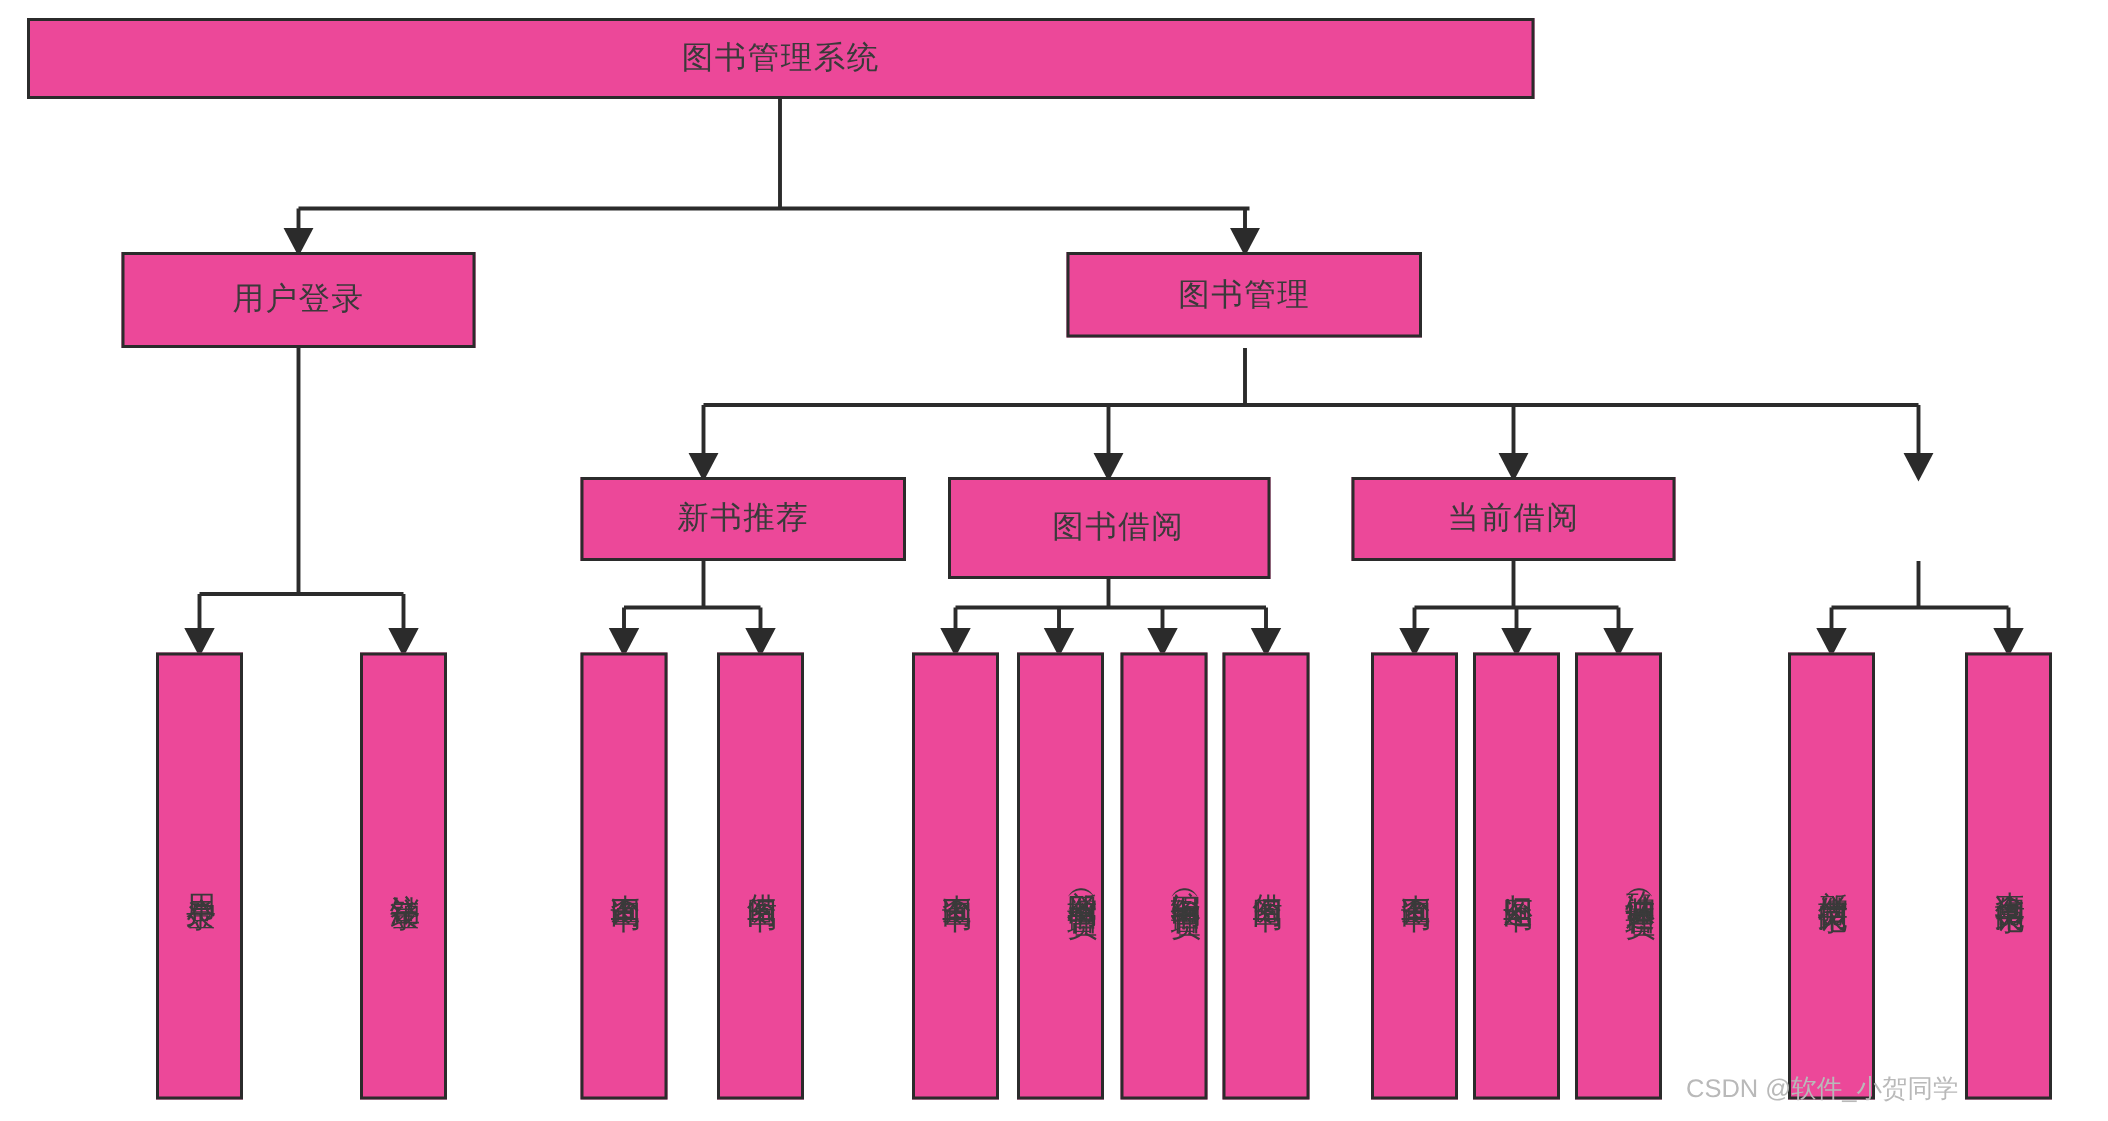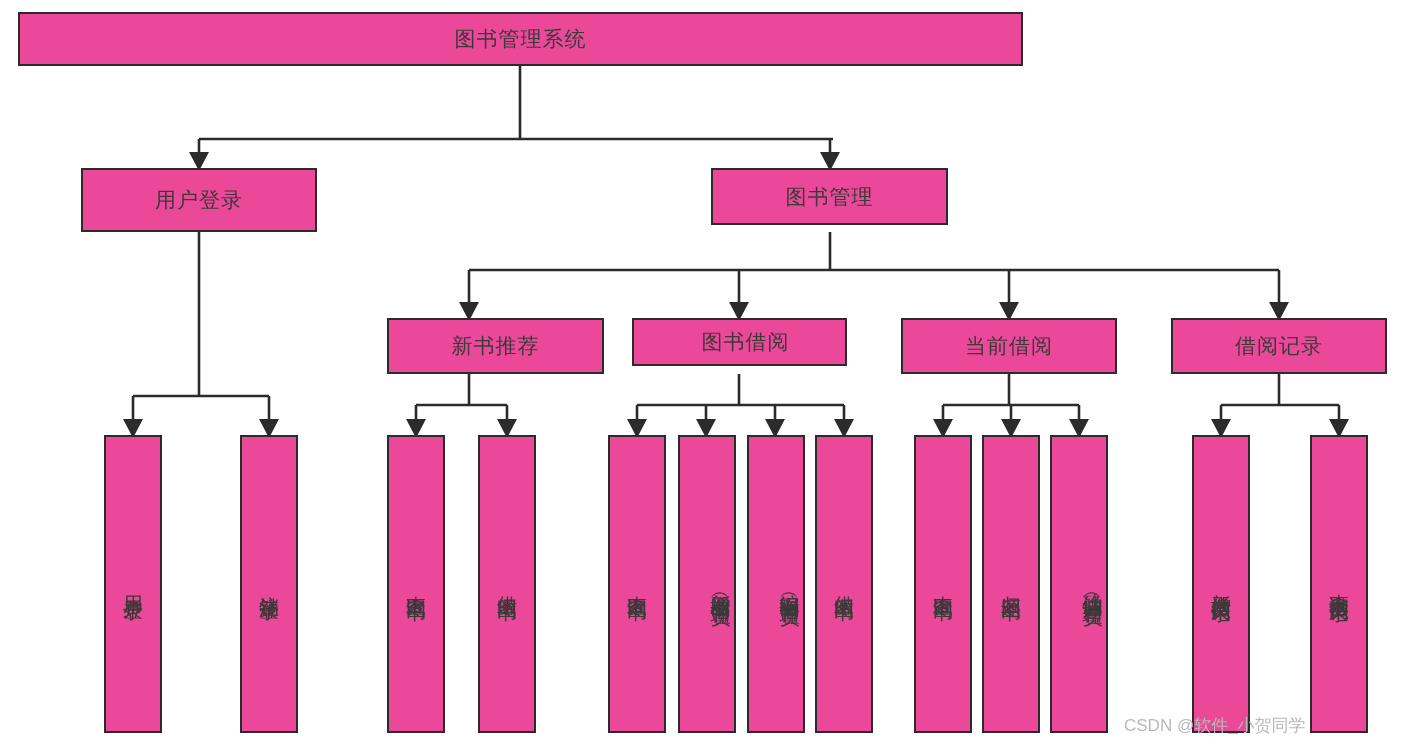--- a/index.html
+++ b/index.html
@@ -122,23 +122,22 @@
       <path d="M1339,405 L1339,427" marker-end="url(#arrowhead)"></path>
     </g>
   </svg>
 
   <div class="node node-h" style="left:18px; top:12px; width:1005px; height:54px;">图书管理系统</div>
 
   <div class="node node-h" style="left:81px; top:168px; width:236px; height:64px;">用户登录</div>
   <div class="node node-h" style="left:711px; top:168px; width:237px; height:57px;">图书管理</div>
 
   <div class="node node-h" style="left:361px; top:318px; width:217px; height:56px;margin-left:26px;">新书推荐</div>
-  <div class="node node-h" style="left:632px; top:318px; width:215px; height:48px;padding-left:12px;">图书借阅</div>
+  <div class="node node-h" style="left:632px; top:318px; width:215px; height:68px;padding-left:12px;">图书借阅</div>
   <div class="node node-h" style="left:901px; top:318px; width:216px; height:56px;">当前借阅</div>
-  <div class="node node-h" style="left:1171px; top:318px; width:216px; height:56px;">借阅记录</div>
 
   <div class="node node-v center-v" style="left:104px; top:435px; width:58px; height:298px;">用户登录</div>
   <div class="node node-v center-v" style="left:240px; top:435px; width:58px; height:298px;">注销登录</div>
 
   <div class="node node-v center-v" style="left:387px; top:435px; width:58px; height:298px;">查询图书</div>
   <div class="node node-v center-v" style="left:478px; top:435px; width:58px; height:298px;">借阅图书</div>
 
   <div class="node node-v center-v" style="left:608px; top:435px; width:58px; height:298px;">查询图书</div>
   <div class="node node-v" style="left:678px; top:435px; width:58px; height:298px;">新增图书（管理员）</div>
   <div class="node node-v" style="left:747px; top:435px; width:58px; height:298px;">编辑图书（管理员）</div>

